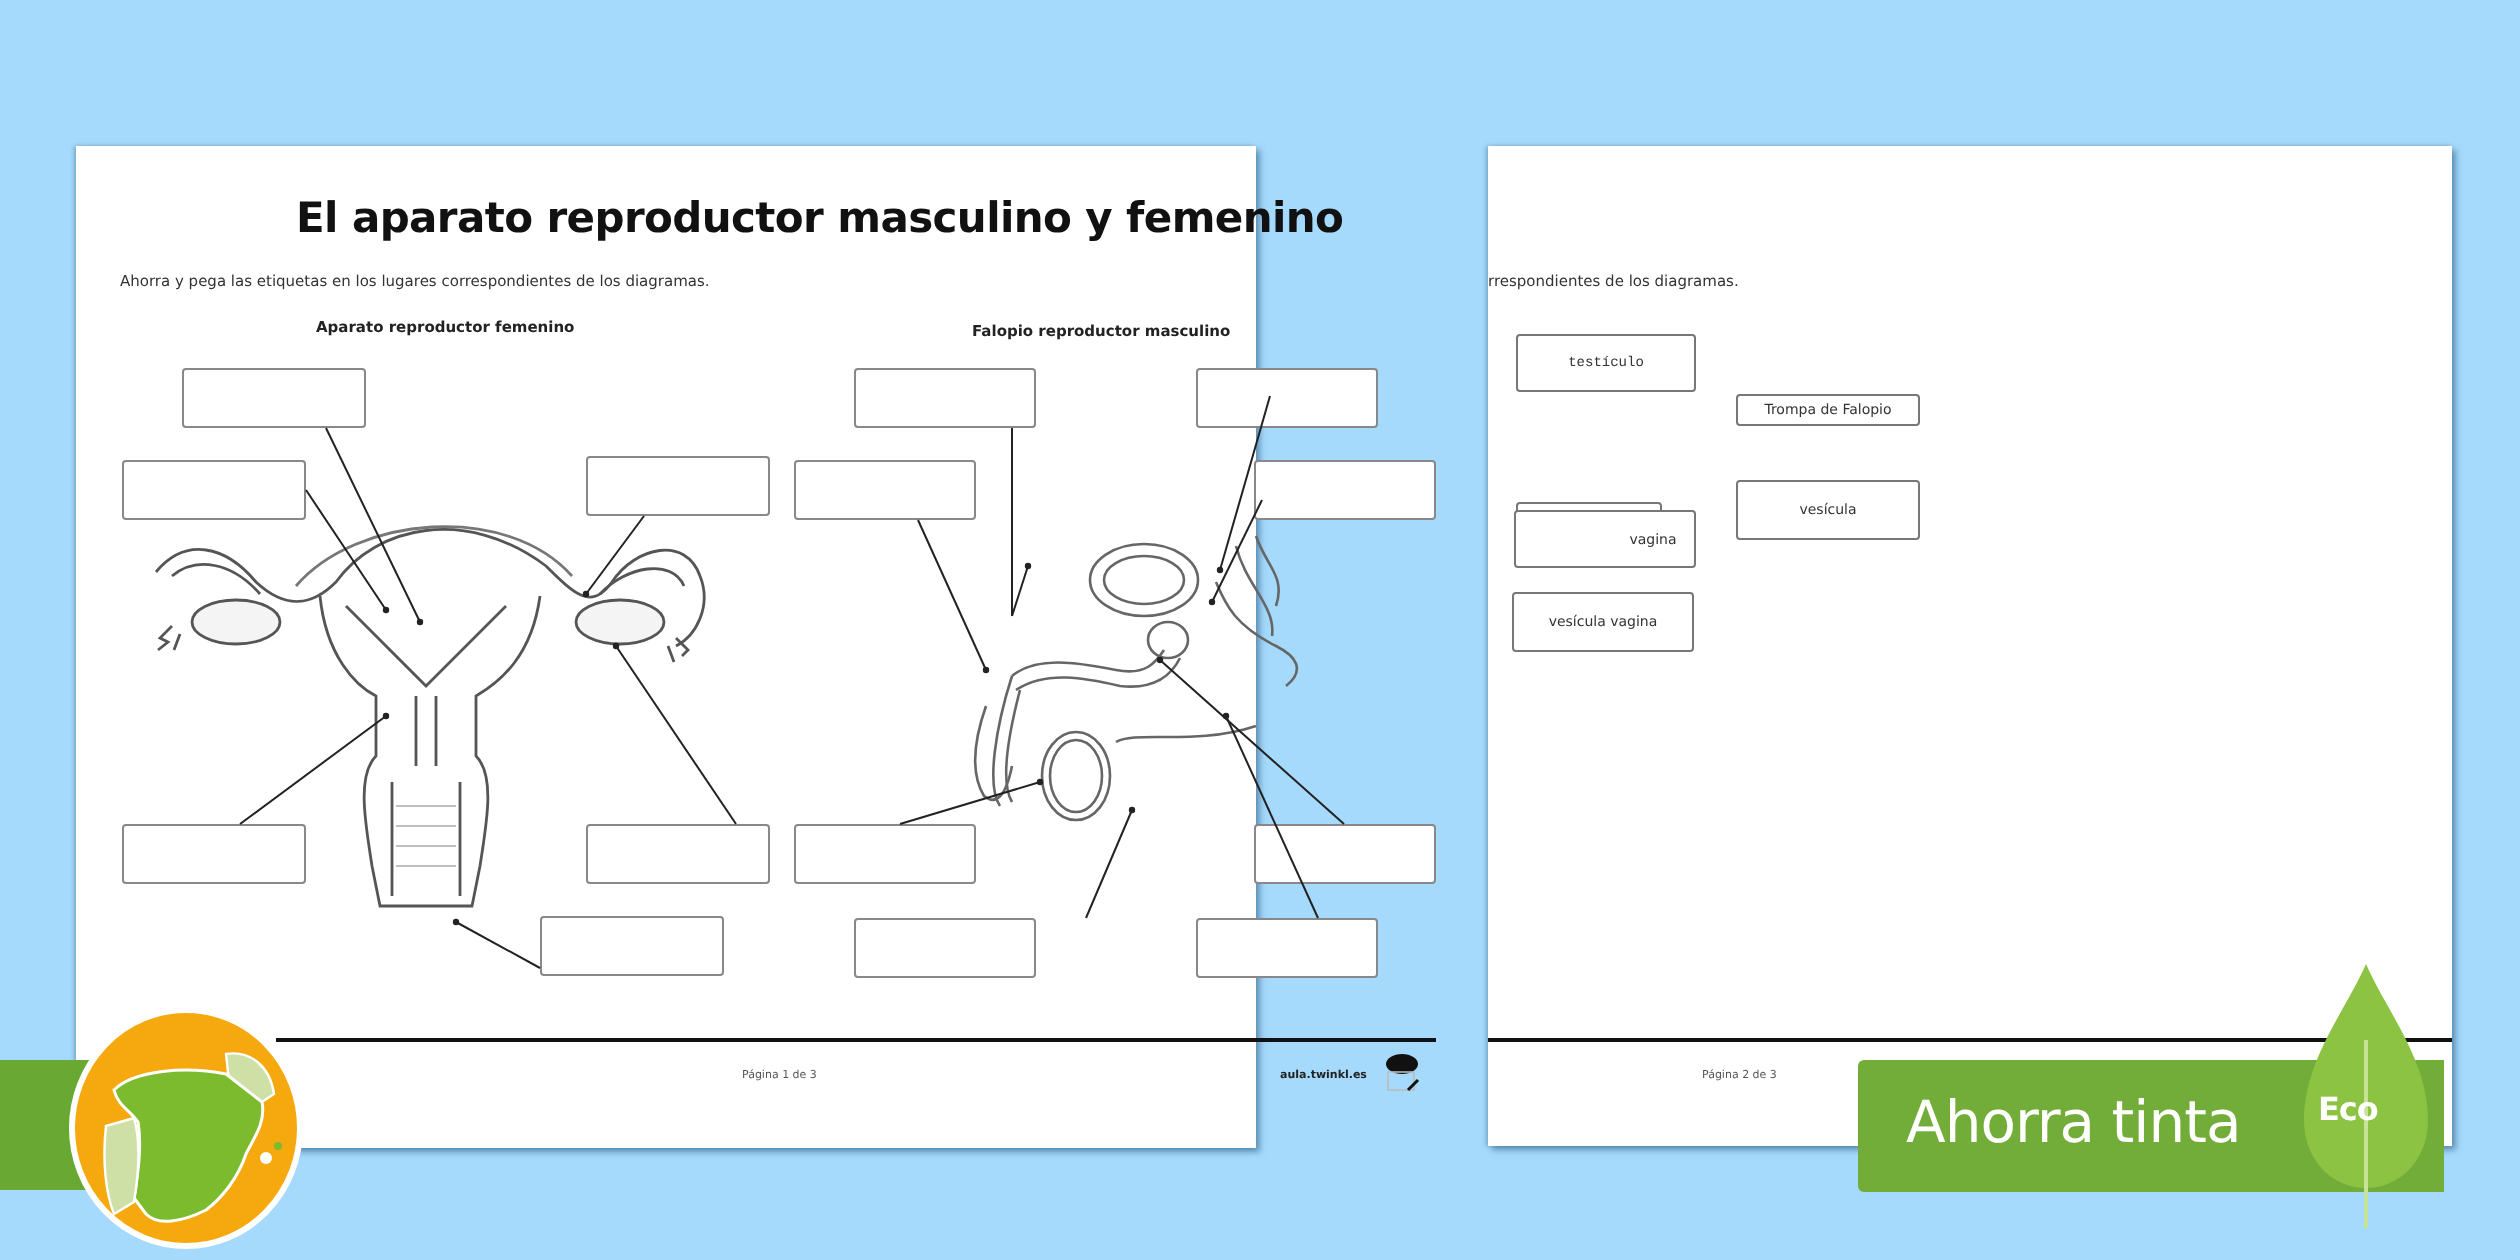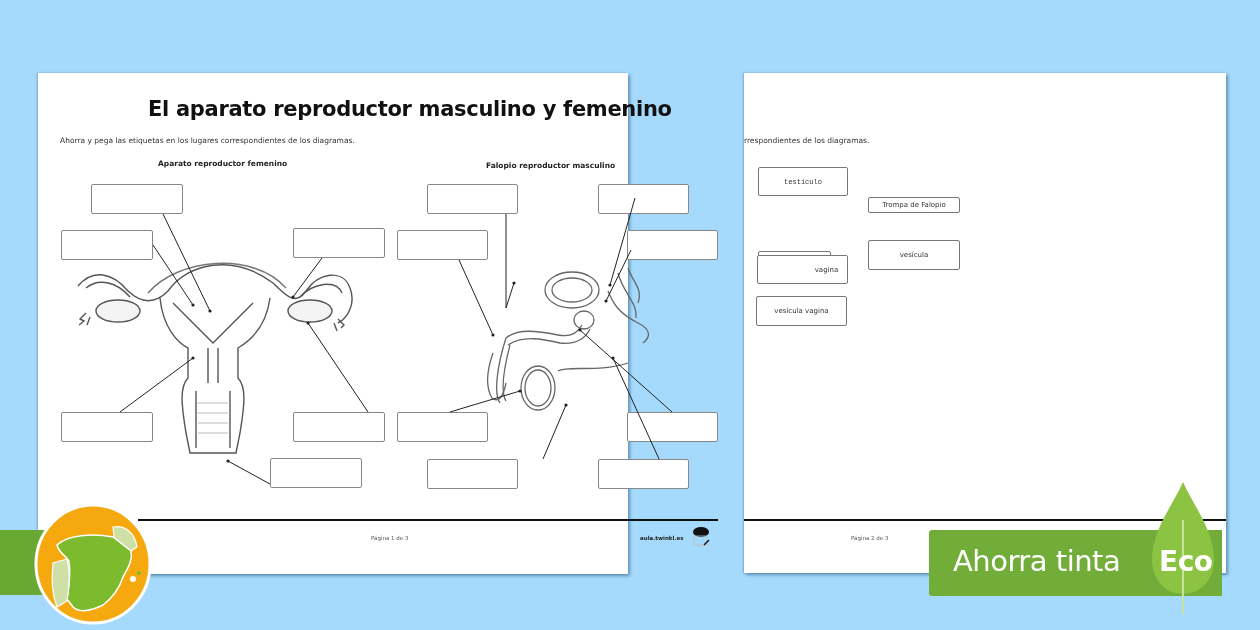--- a/index.html
+++ b/index.html
@@ -42,21 +42,21 @@
   #eco-banner {
     position:absolute; left:929px; top:530px; width:293px; height:66px; background:#72ad3a;
     border-radius:3px 0 0 3px; z-index:3;
   }
   #eco-text {
     position:absolute; left:24px; top:14px; font-size:29px; color:#fff; white-space:nowrap;
     font-family:"DejaVu Sans", sans-serif; letter-spacing:-0.5px;
   }
   #eco-leaf { position:absolute; left:1148px; top:480px; width:70px; height:136px; z-index:4; }
   #eco-word {
-    position:absolute; left:1159px; top:545px; font-size:28px; font-weight:bold; color:#fff; z-index:5;
+    position:absolute; left:1159px; top:545px; font-size:16px; font-weight:bold; color:#fff; z-index:5;
     font-family:"DejaVu Sans", sans-serif; letter-spacing:-0.5px;
   }
 </style>
 </head>
 <body>
 
 <div id="page2" class="page">
   <div class="instr" style="left:0px; top:63px;">rrespondientes de los diagramas.</div>
 
   <div class="lbl" style="left:14px; top:94px; width:90px; height:29px;font-family:Liberation Mono, monospace;">testículo</div>

